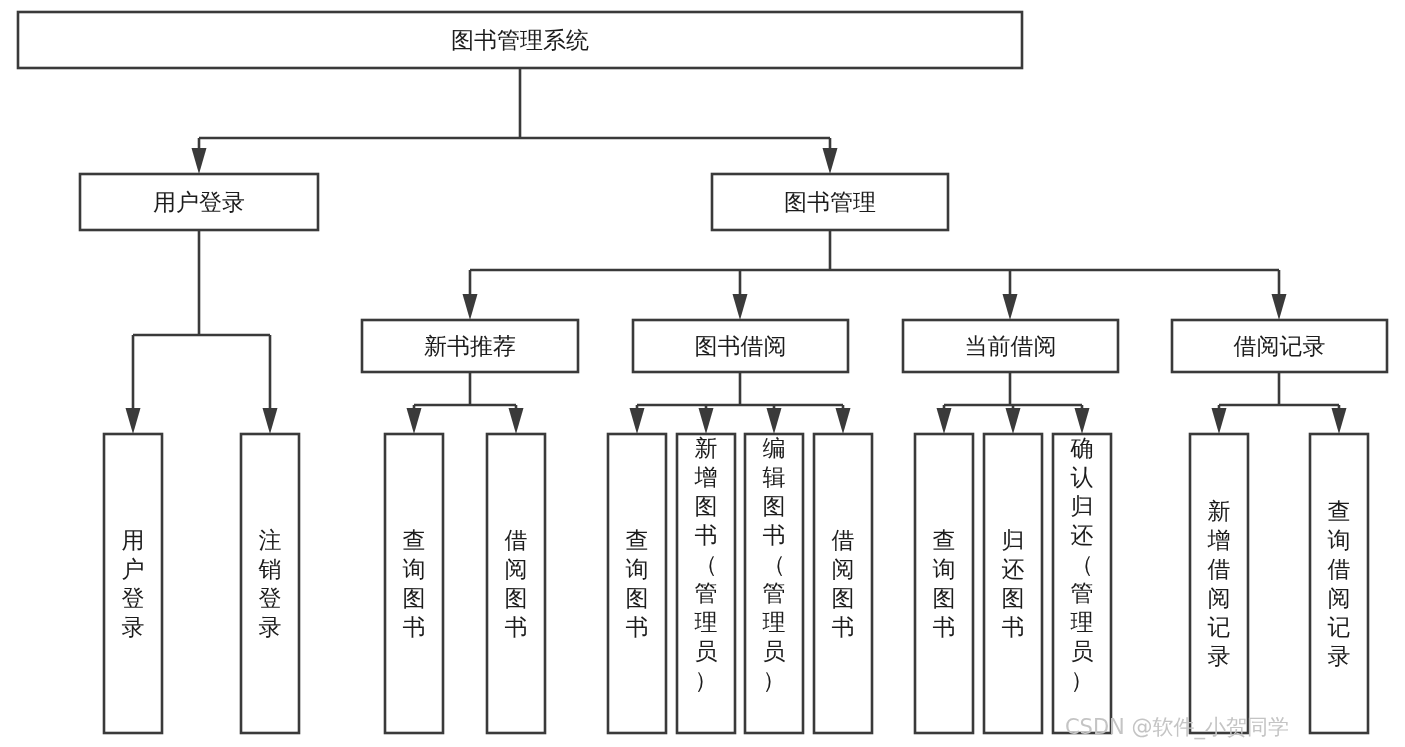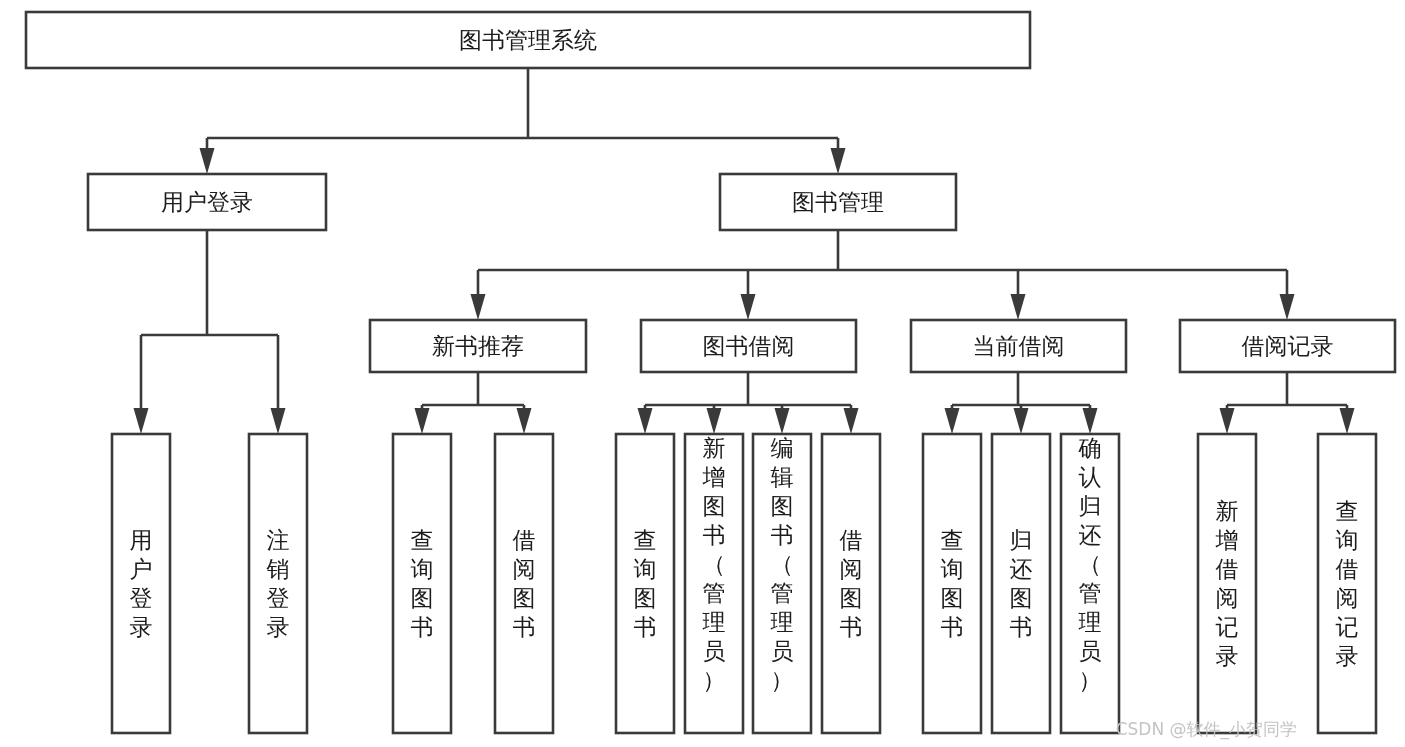--- a/index.html
+++ b/index.html
@@ -14,21 +14,20 @@
     position: relative;
     overflow: hidden;
     font-family: "DejaVu Sans", "Liberation Sans", sans-serif;
   }
   #diagram-root {
     position: absolute;
     left: 0;
     top: 0;
     width: 1297px;
     height: 747px;
-    padding-left: 8px;
   }
   .node-box {
     fill: #ffffff;
     stroke: #3a3a3a;
     stroke-width: 2.6;
   }
   .node-label {
     fill: #1c1c1c;
     font-family: "DejaVu Sans", "Liberation Sans", sans-serif;
     font-size: 23px;
@@ -49,21 +48,21 @@
   }
   .arrow-head {
     fill: #3a3a3a;
     stroke: none;
   }
   .watermark {
     position: absolute;
     right: 8px;
     bottom: 6px;
     color: #c4c4c4;
-    font-size: 17px;
+    font-size: 21px;
     font-family: "DejaVu Sans", "Liberation Sans", sans-serif;
     white-space: nowrap;
     pointer-events: none;
   }
 </style>
 </head>
 <body>
 
 <div id="diagram-root">
   <svg id="diagram-svg" width="1405" height="747" viewBox="0 0 1405 747" xmlns="http://www.w3.org/2000/svg">

